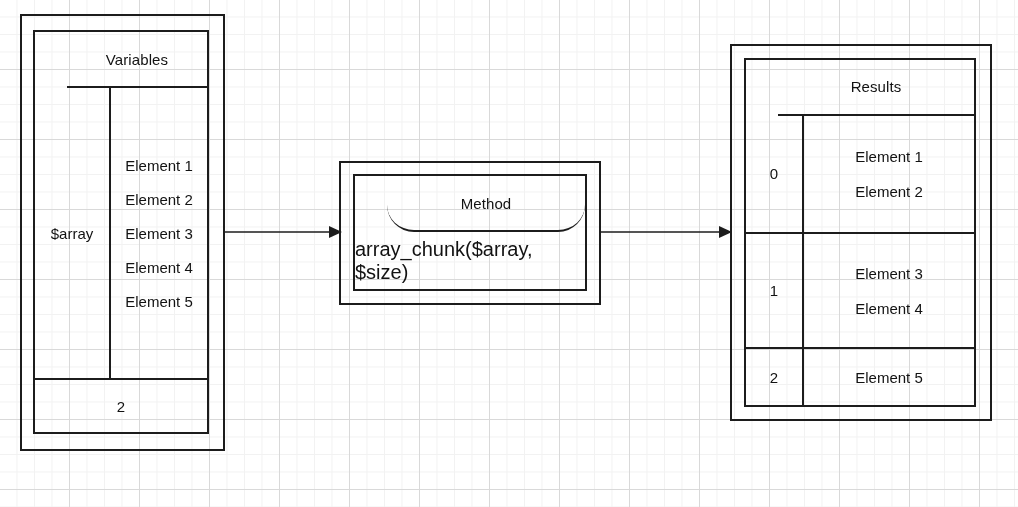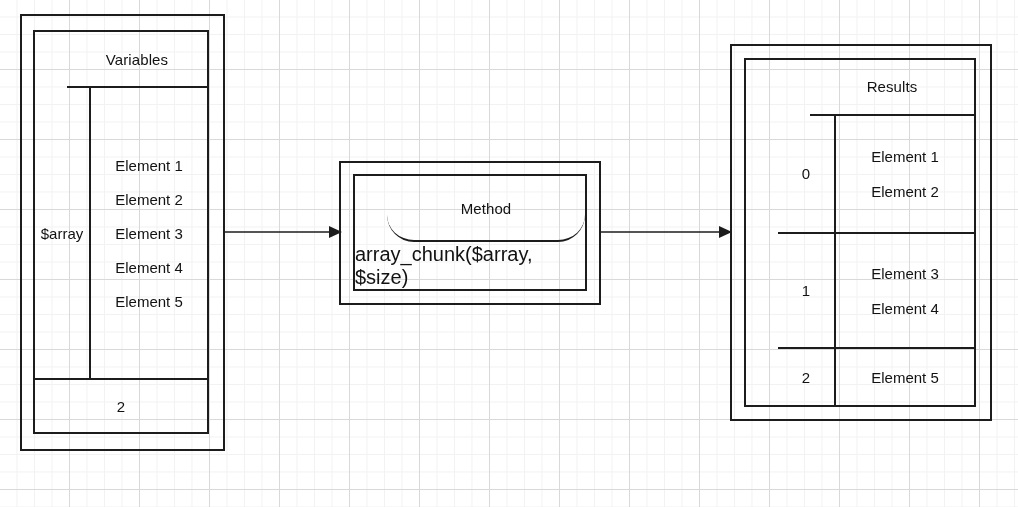--- a/index.html
+++ b/index.html
@@ -89,42 +89,42 @@
 
   .cell-val .line {
     line-height: 1;
     padding: 0;
   }
 
   
   #variables-outer { left: 20px; top: 14px; width: 205px; height: 437px; }
   #variables-table { left: 33px; top: 30px; width: 176px; height: 404px; }
   #variables-table .title-row { height: 56px; }
-  #variables-table .cell-key  { width: 56px; }
+  #variables-table .cell-key  { width: 76px; }
   #var-row-array { height: 290px; }
   #var-row-size  { height: 54px; }
   #var-row-array .cell-val .line { margin: 9.5px 0; }
 
   
   #method-outer { left: 339px; top: 161px; width: 262px; height: 144px; }
   #method-table { left: 353px; top: 174px; width: 234px; height: 117px; }
-  #method-table .title-row { height: 66px; border-radius: 27px; }
+  #method-table .title-row { height: 56px; border-radius: 27px; }
   #method-table .body-row { justify-content: center; align-items: center; }
   #method-table .cell-sig {
     box-sizing: border-box;
     display: flex;
     align-items: center;
     justify-content: center;
     width: 100%;
     font-size: 20px;
   }
 
   
   #results-outer { left: 730px; top: 44px; width: 262px; height: 377px; }
-  #results-table { left: 744px; top: 58px; width: 232px; height: 349px; padding-left: 32px; }
+  #results-table { left: 744px; top: 58px; width: 232px; height: 349px; }
   #results-table .title-row { height: 56px; }
   #results-table .cell-key  { width: 58px; }
   #res-row-0 { height: 117px; }
   #res-row-1 { height: 116px; }
   #res-row-2 { height: 58px; }
   #results-table .multi .line { margin: 10px 0; }
 
   
   .arrow {
     position: absolute;

